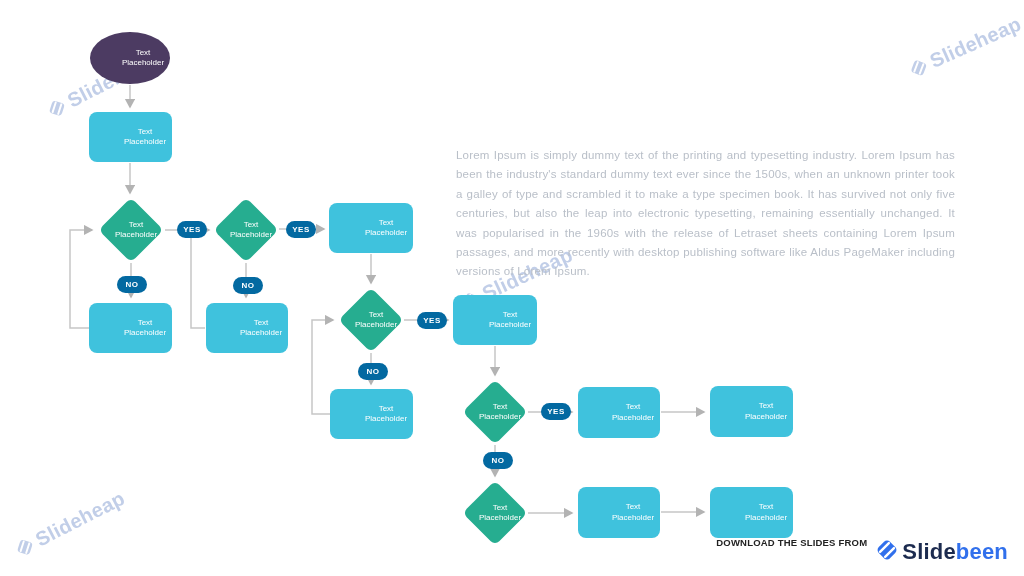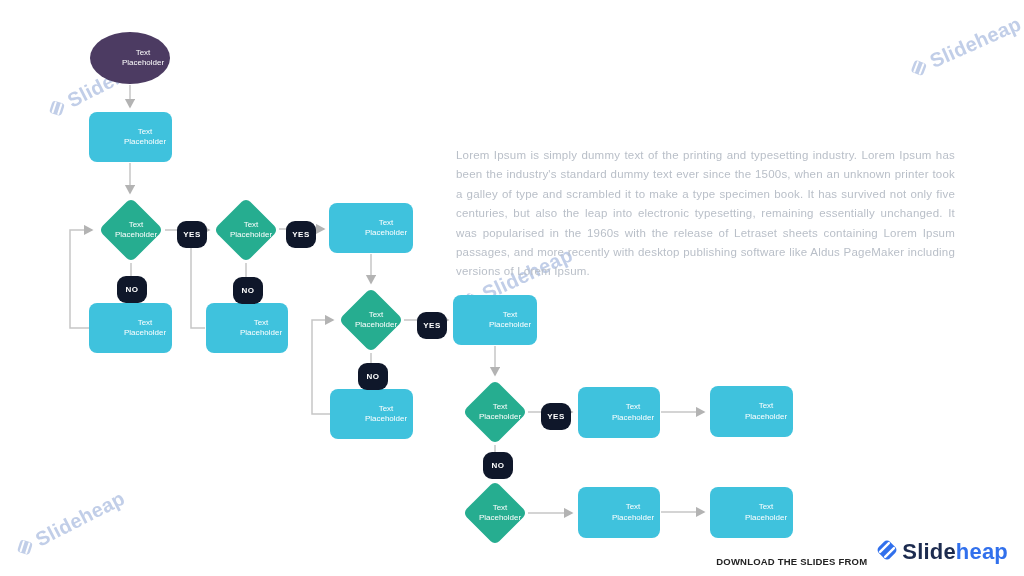--- a/index.html
+++ b/index.html
@@ -32,26 +32,26 @@
         text-align:center;color:#ffffff;}
   .nlbl{display:block;width:54px;font-size:8px;line-height:1.3;font-weight:400;}
   .process{background:#3FC2DD;border-radius:8px;}
   .terminator{background:#4C3B62;border-radius:50%;}
   .decision{background:transparent;}
   .decision::before{
     content:"";position:absolute;left:50%;top:50%;width:46px;height:46px;
     transform:translate(-50%,-50%) rotate(45deg);background:#26AD90;border-radius:6px;z-index:-1;
   }
   .pill{
-    position:absolute;z-index:3;min-width:18px;height:27px;padding:0 6px;border-radius:9px;
-    background:#0f172a;color:#ffffff;font-size:8px;font-weight:700;letter-spacing:.5px;
+    position:absolute;z-index:3;min-width:18px;height:17px;padding:0 6px;border-radius:9px;
+    background:#0369a1;color:#ffffff;font-size:8px;font-weight:700;letter-spacing:.5px;
     display:flex;align-items:center;justify-content:center;
   }
   
-  .footer{position:absolute;right:16px;top:537px;z-index:2;display:flex;align-items:flex-end;gap:7px;}
+  .footer{position:absolute;right:16px;top:537px;z-index:2;display:flex;align-items:flex-start;gap:7px;}
   .dl-text{font-size:9.5px;font-weight:700;color:#222222;letter-spacing:.2px;}
   .brand{display:flex;align-items:center;gap:2px;cursor:pointer;}
   .brand-text{font-size:22px;font-weight:600;letter-spacing:.2px;}
   .brand-first{color:#1C2B4F;}
   .brand-second{color:#3170EC;}
 </style>
 </head>
 <body>
 
 <div class="slide">
@@ -185,17 +185,17 @@
   <div class="pill" style="left:483px;top:452px;">NO</div>
 
   <div class="footer">
     <span class="dl-text">DOWNLOAD THE SLIDES FROM</span>
     <span class="brand">
       <span style="color:#3170EC;"><svg viewBox="0 0 28 28" width="26" height="26">
             <rect x="5.5" y="5.5" width="17" height="17" rx="4.5" transform="rotate(45 14 14)" fill="currentColor"></rect>
             <path d="M6.5 16 L16 6.5" stroke="#fff" stroke-width="2.6" stroke-linecap="round" fill="none"></path>
             <path d="M12 21.5 L21.5 12" stroke="#fff" stroke-width="2.6" stroke-linecap="round" fill="none"></path>
           </svg></span>
-      <span class="brand-text"><span class="brand-first">Slide</span><span class="brand-second">heap</span></span>
+      <span class="brand-text"><span class="brand-first">Slide</span><span class="brand-second">been</span></span>
     </span>
   </div>
 
 </div>
 
 </body></html>

